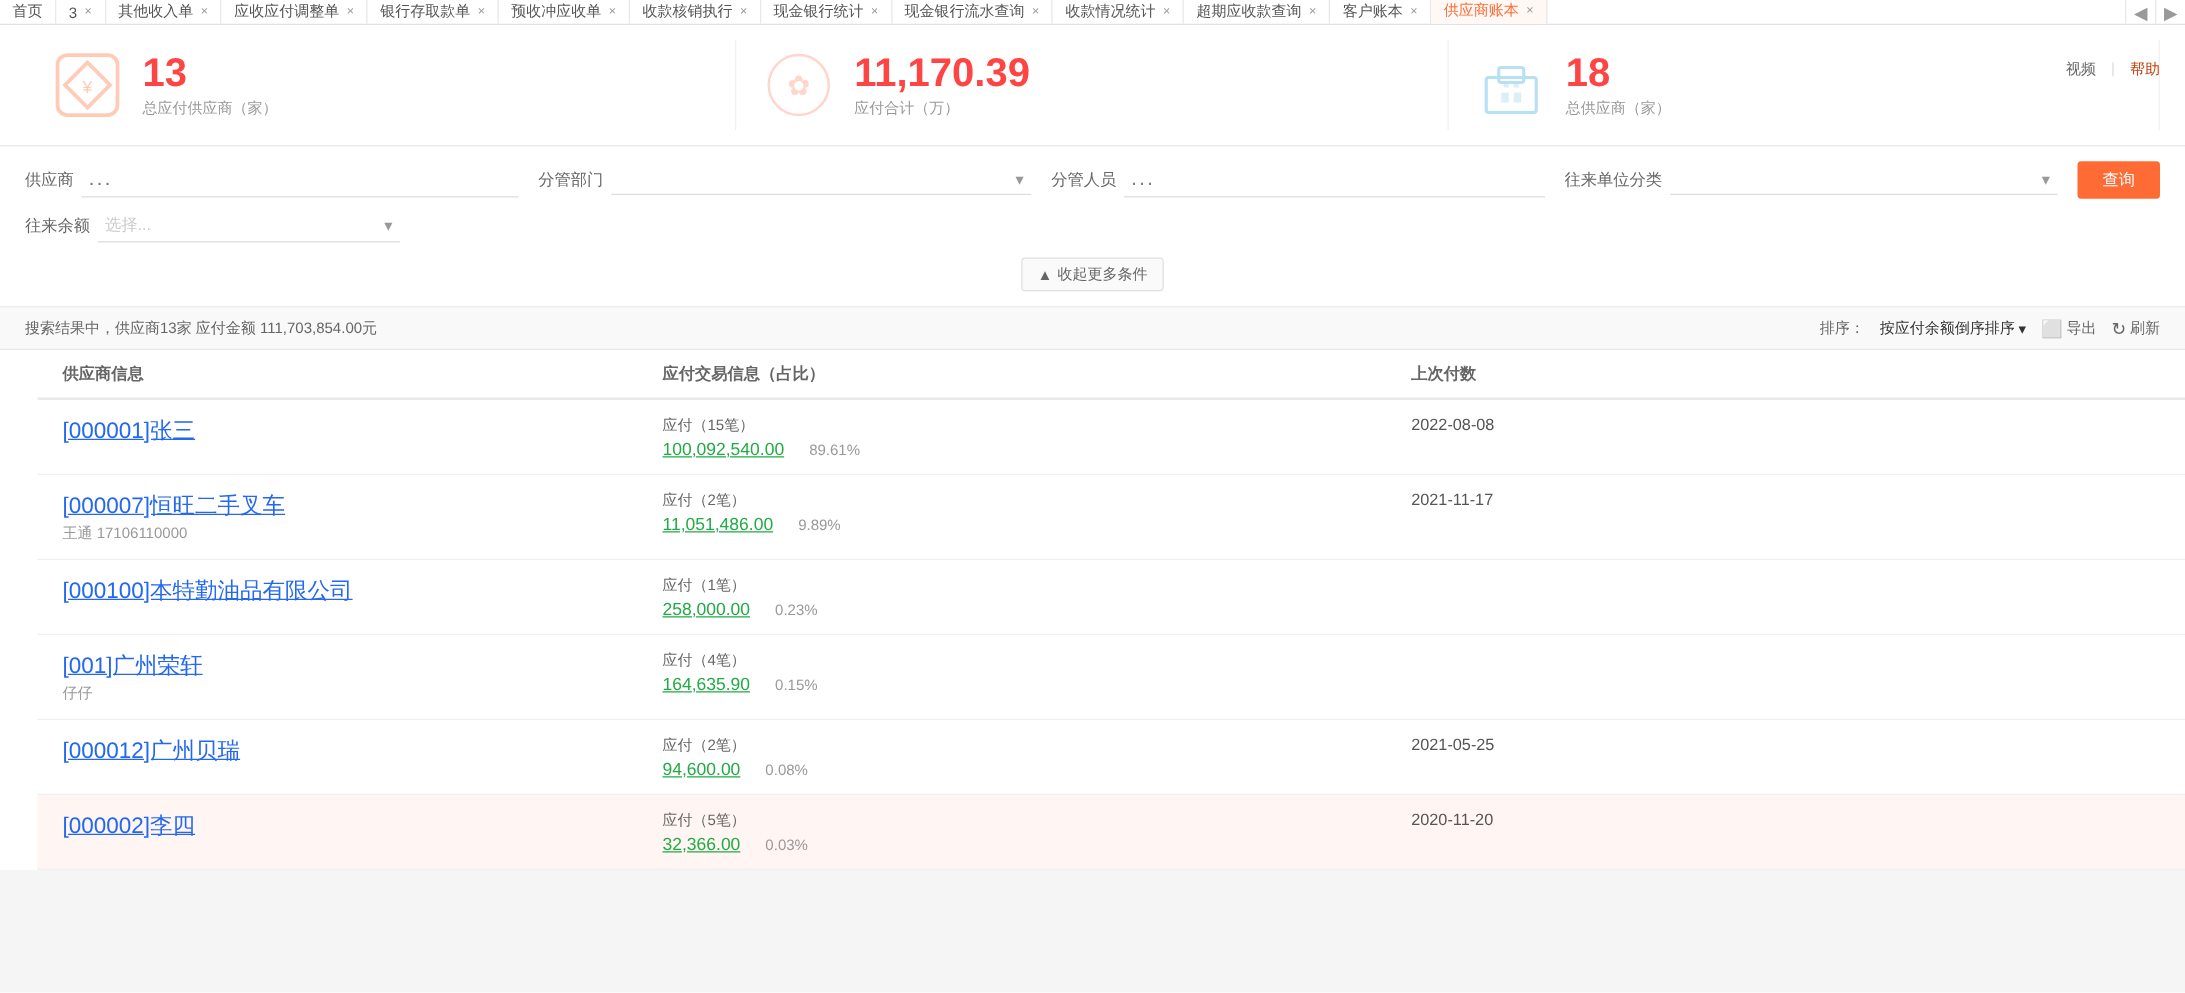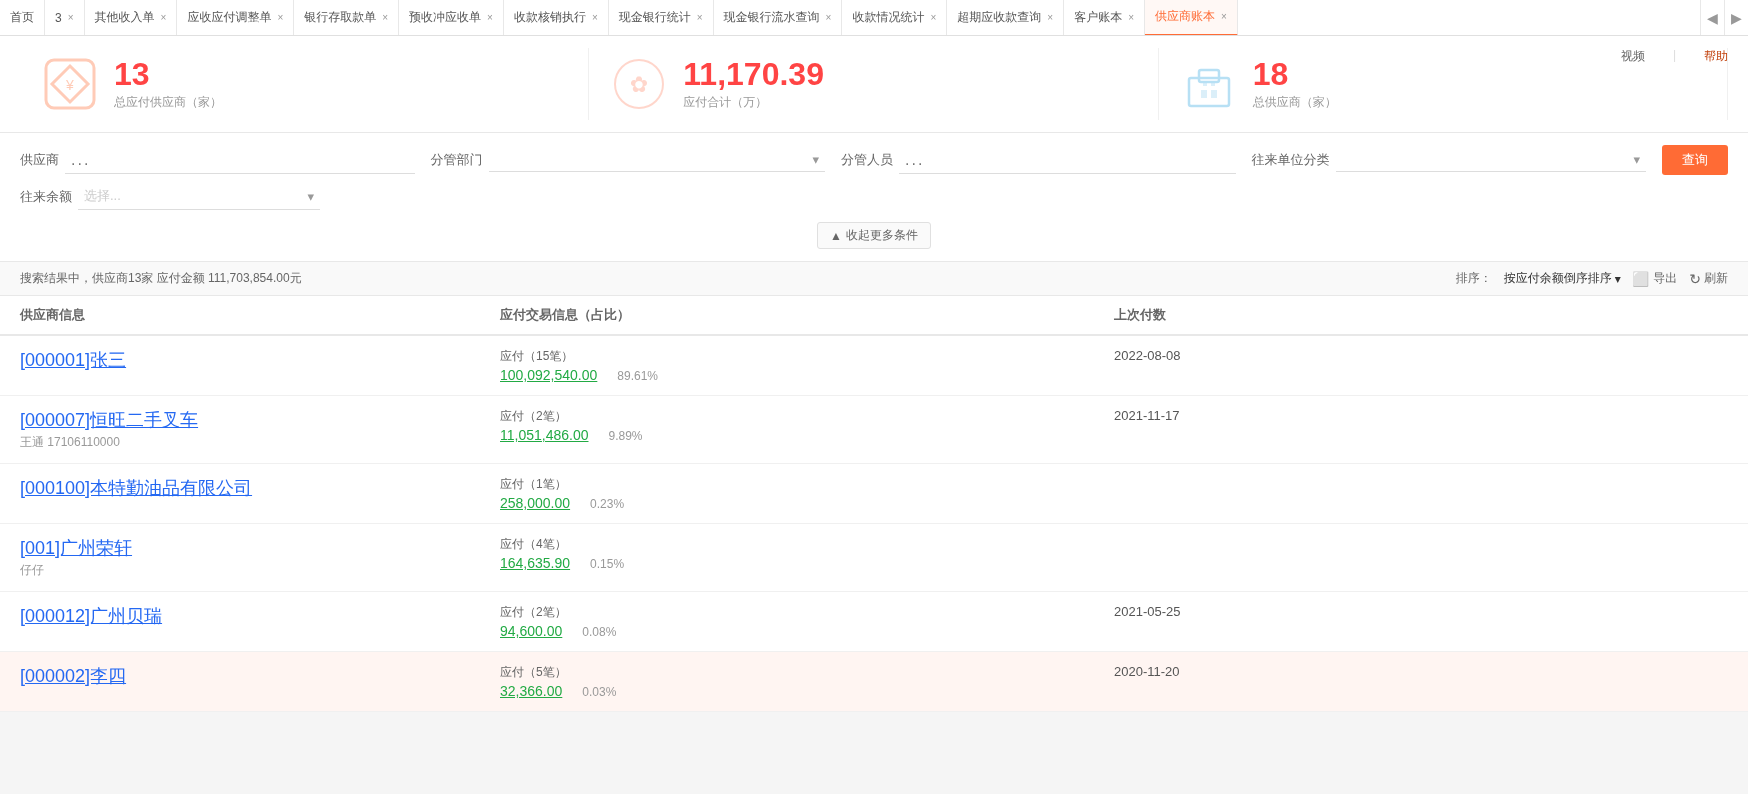--- a/index.html
+++ b/index.html
@@ -4,21 +4,21 @@
   <style>
     * { margin: 0; padding: 0; box-sizing: border-box; }
     body { font-family: 'Microsoft YaHei', Arial, sans-serif; font-size: 13px; background: #f5f5f5; color: #333; overflow-x: hidden; }
 
     
     .top-nav {
       display: flex;
       align-items: center;
       background: #fff;
       border-bottom: 1px solid #e0e0e0;
-      height: 36px;
+      height: 20px;
       overflow: hidden;
     }
     .nav-tab {
       display: flex;
       align-items: center;
       padding: 0 10px;
       height: 36px;
       border-right: 1px solid #e8e8e8;
       white-space: nowrap;
       cursor: pointer;
@@ -74,23 +74,23 @@
     }
     .card-icon.orange { color: #ff9966; }
     .card-icon.pink { color: #ff9999; }
     .card-icon.blue { color: #66bbdd; }
     .card-content {}
     .card-number { font-size: 32px; font-weight: bold; color: #ff4444; line-height: 1; }
     .card-label { font-size: 12px; color: #999; margin-top: 4px; }
     .summary-top-right {
       position: absolute;
       right: 20px;
-      top: 12px;
-      display: flex;
-      gap: 28px;
+      top: 27px;
+      display: flex;
+      gap: 12px;
       font-size: 12px;
       color: #666;
       margin-left: 32px;
     }
     .summary-top-right span { cursor: pointer; }
 
     
     .filter-area {
       background: #fff;
       padding: 12px 20px;
@@ -189,20 +189,21 @@
       color: #666;
       cursor: pointer;
       font-size: 12px;
     }
     .action-icon { font-size: 14px; }
 
     
     .data-table {
       background: #fff;
       margin: 0;
+      padding-left: 30px;
     }
     .table-header {
       display: grid;
       grid-template-columns: 480px 1fr 1fr;
       padding: 10px 20px;
       border-bottom: 2px solid #e8e8e8;
       font-size: 13px;
       color: #666;
       font-weight: bold;
     }

